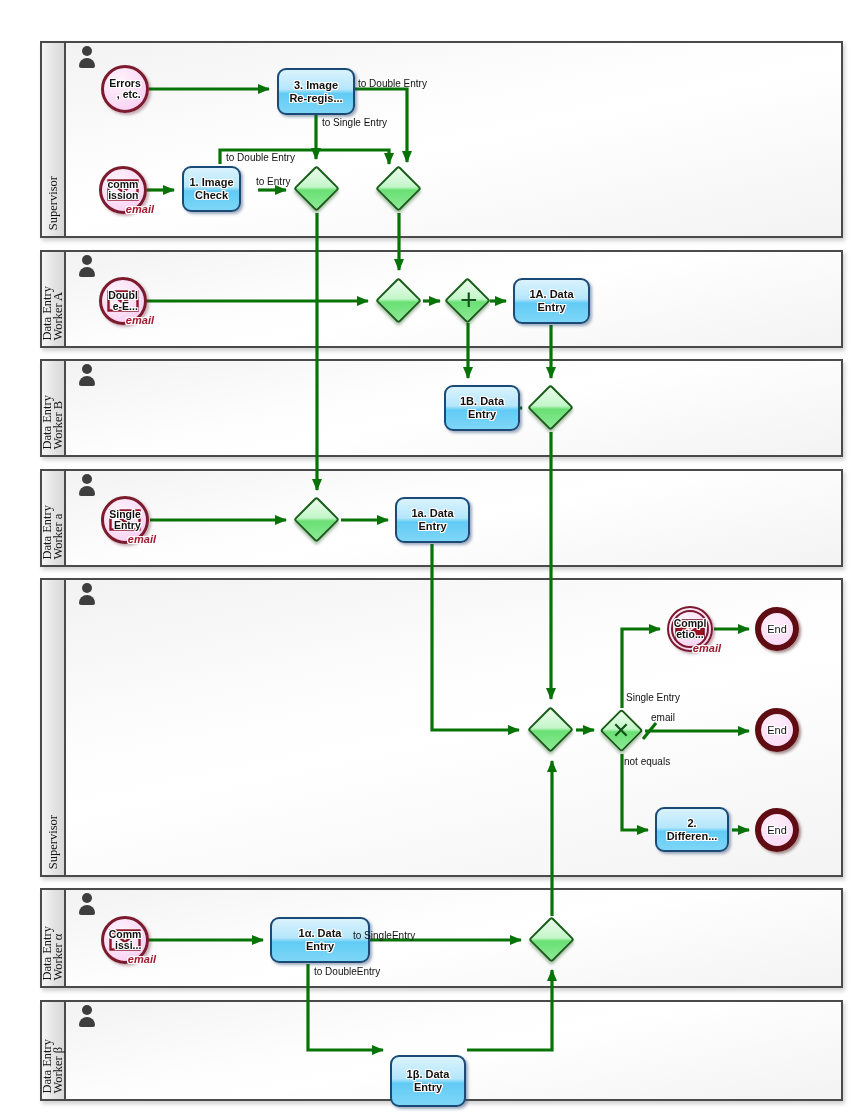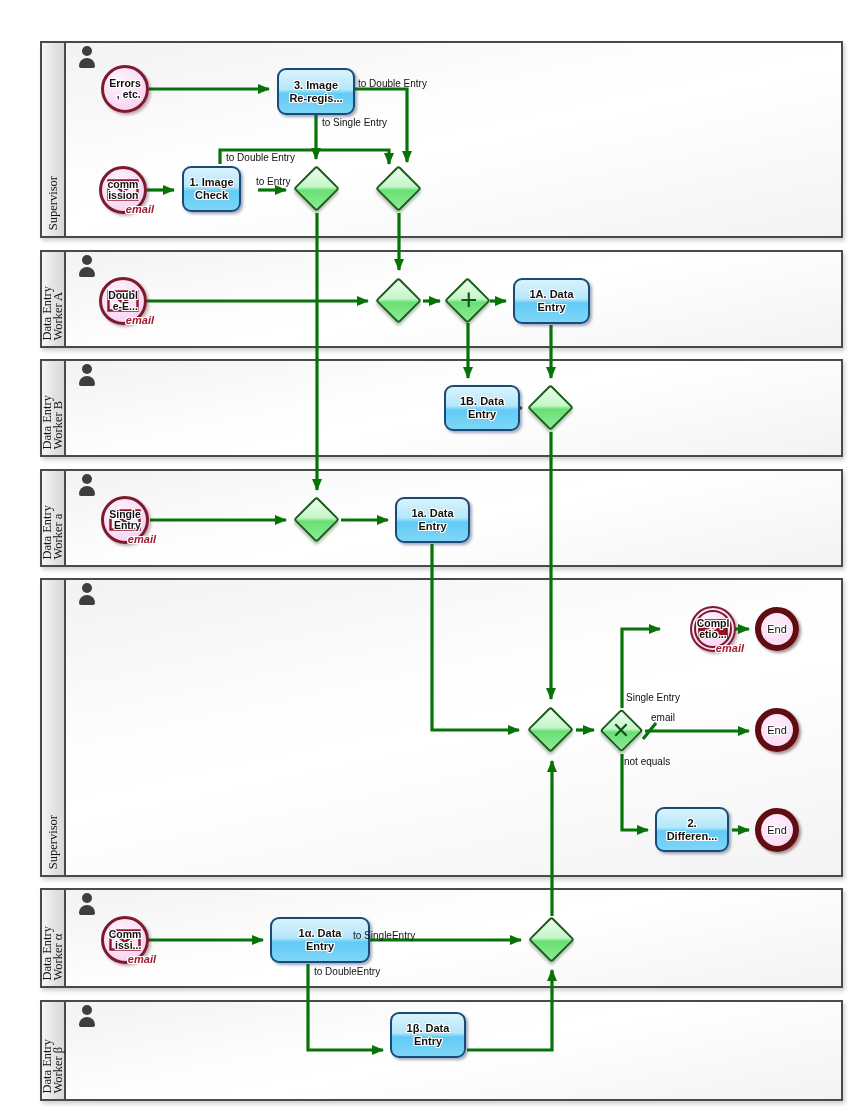--- a/index.html
+++ b/index.html
@@ -45,21 +45,21 @@
         border:3px solid #7c1b2e;background:radial-gradient(circle at 38% 32%,#fef4fd 0%,#fbddf6 55%,#f6c4ee 100%);
         box-shadow:2px 2px 3px rgba(90,20,40,0.35);
         display:flex;align-items:center;justify-content:center;}
   .startev .elabel{font-size:10.5px;font-weight:bold;color:#111;text-align:right;
         white-space:pre-line;line-height:11.5px;position:relative;z-index:2;}
   .startev .env,.interev .env{position:absolute;left:50%;top:50%;transform:translate(-50%,-50%);z-index:1;}
   .sublabel{position:absolute;right:-10px;bottom:-4px;font-size:11px;font-weight:bold;color:#a01b2f;z-index:3;font-style:italic;}
   .interev{position:absolute;width:46px;height:46px;border-radius:50%;box-sizing:border-box;
         border:2px solid #7c1b2e;background:radial-gradient(circle at 38% 32%,#fef4fd 0%,#fbddf6 55%,#f4c2ec 100%);
         box-shadow:2px 2px 3px rgba(90,20,40,0.35);
-        display:flex;align-items:center;justify-content:center;margin-left:23px;}
+        display:flex;align-items:center;justify-content:center;}
   .interev .ring{position:absolute;left:2px;top:2px;right:2px;bottom:2px;border:2px solid #7c1b2e;border-radius:50%;}
   .interev .elabel{font-size:10.5px;font-weight:bold;color:#111;text-align:center;
         white-space:pre-line;line-height:11.5px;position:relative;z-index:2;}
   .endev{position:absolute;width:44px;height:44px;border-radius:50%;box-sizing:border-box;
         border:6px solid #5f0d12;background:radial-gradient(circle at 40% 32%,#fdeffb 0%,#fbddf6 70%,#f8d3f2 100%);
         box-shadow:2px 2px 3px rgba(60,8,12,0.45);
         display:flex;align-items:center;justify-content:center;}
   .endev .elabel{font-size:11px;font-weight:normal;color:#111;}
 </style>
 </head>
@@ -281,21 +281,21 @@
       <span class="elabel halo">Comm
 issi...</span>
       <span class="sublabel halo">email</span>
     </div>
     <div class="task" style="left:270px;top:917px;width:100px;height:46px">
       <span class="tlabel halo">1α. Data
 Entry</span>
     </div>
     <div class="gw" style="left:535px;top:923px"></div>
 
-    <div class="task" style="left:390px;top:1012px;width:76px;height:46px">
+    <div class="task" style="left:390px;top:1055px;width:76px;height:52px">
       <span class="tlabel halo">1β. Data
 Entry</span>
     </div>
   </div>
 
   <div id="labels-over">
     <span class="flabel" style="left:358px;top:77px">to Double Entry</span>
     <span class="flabel" style="left:322px;top:116px">to Single Entry</span>
     <span class="flabel" style="left:226px;top:151px">to Double Entry</span>
     <span class="flabel" style="left:626px;top:691px">Single Entry</span>

